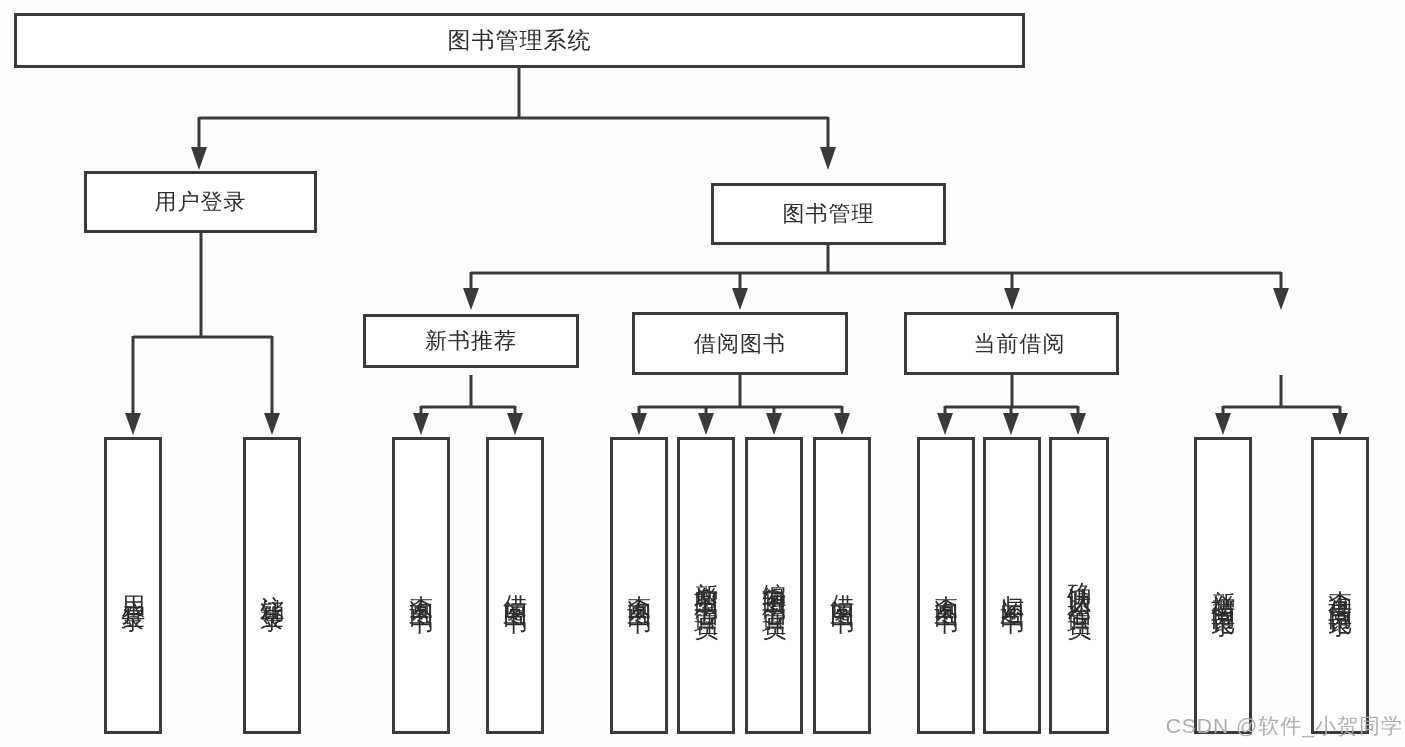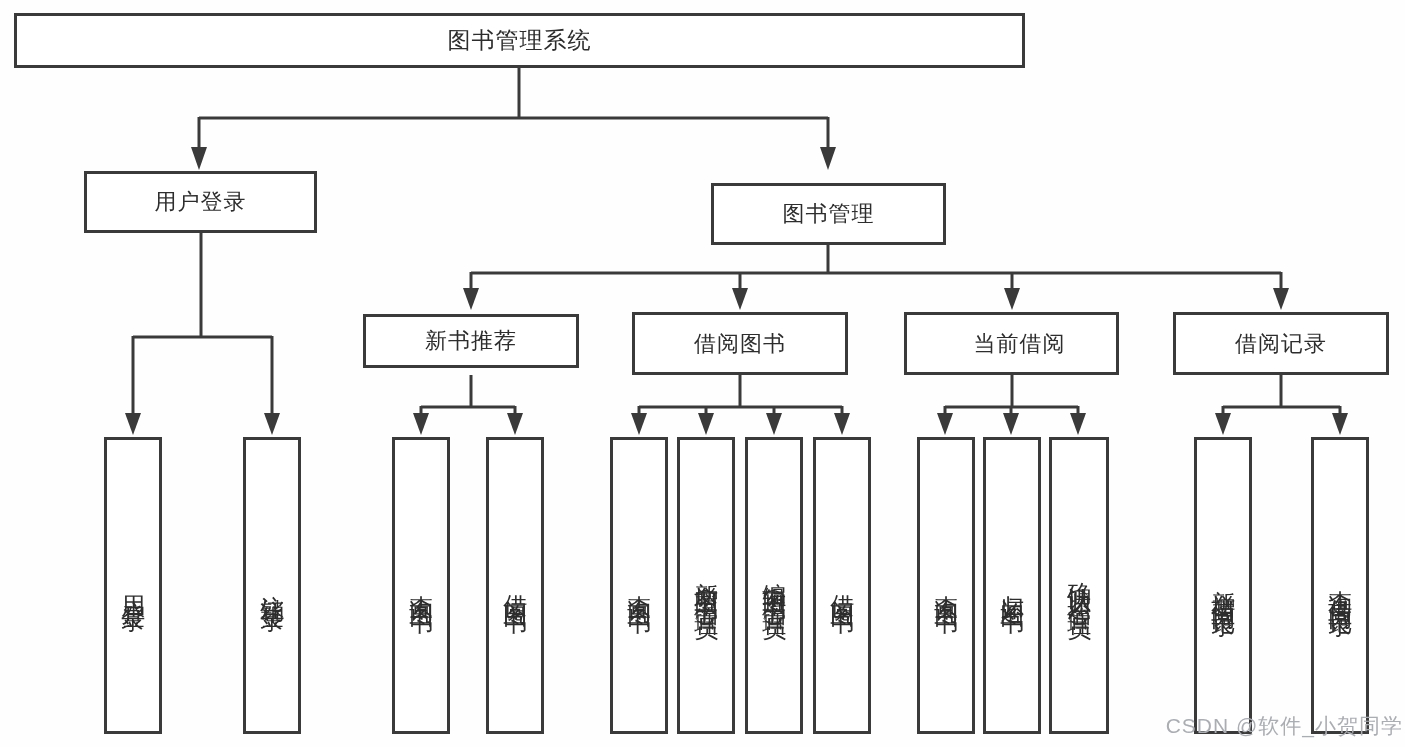--- a/index.html
+++ b/index.html
@@ -144,23 +144,20 @@
 
   <div class="node h-node n-l3-a">
     <span>新书推荐</span>
   </div>
   <div class="node h-node n-l3-b">
     <span>借阅图书</span>
   </div>
   <div class="node h-node n-l3-c">
     <span>当前借阅</span>
   </div>
-  <div class="node h-node n-l3-d">
-    <span>借阅记录</span>
-  </div>
 
   <div class="node leaf n-lf-0">
     <span class="v-text">用户登录</span>
   </div>
   <div class="node leaf n-lf-1">
     <span class="v-text">注销登录</span>
   </div>
   <div class="node leaf n-lf-2">
     <span class="v-text">查询图书</span>
   </div>

